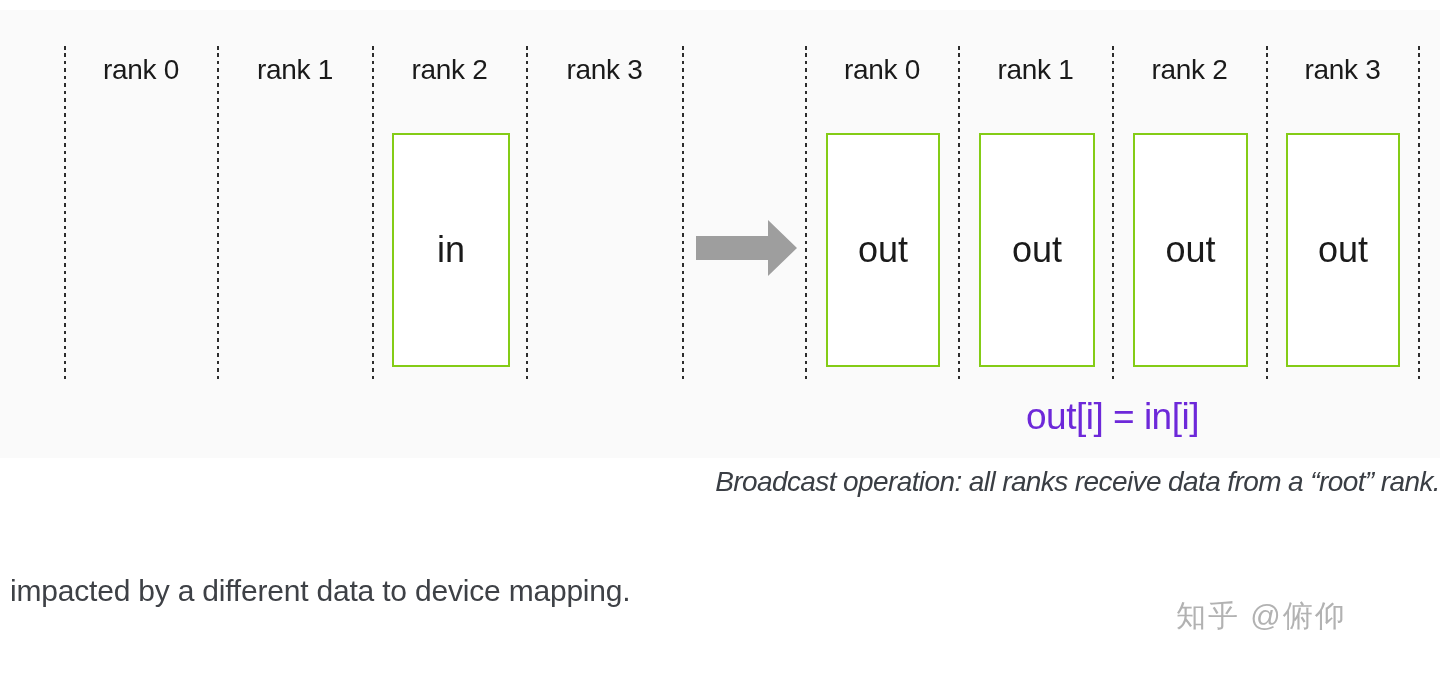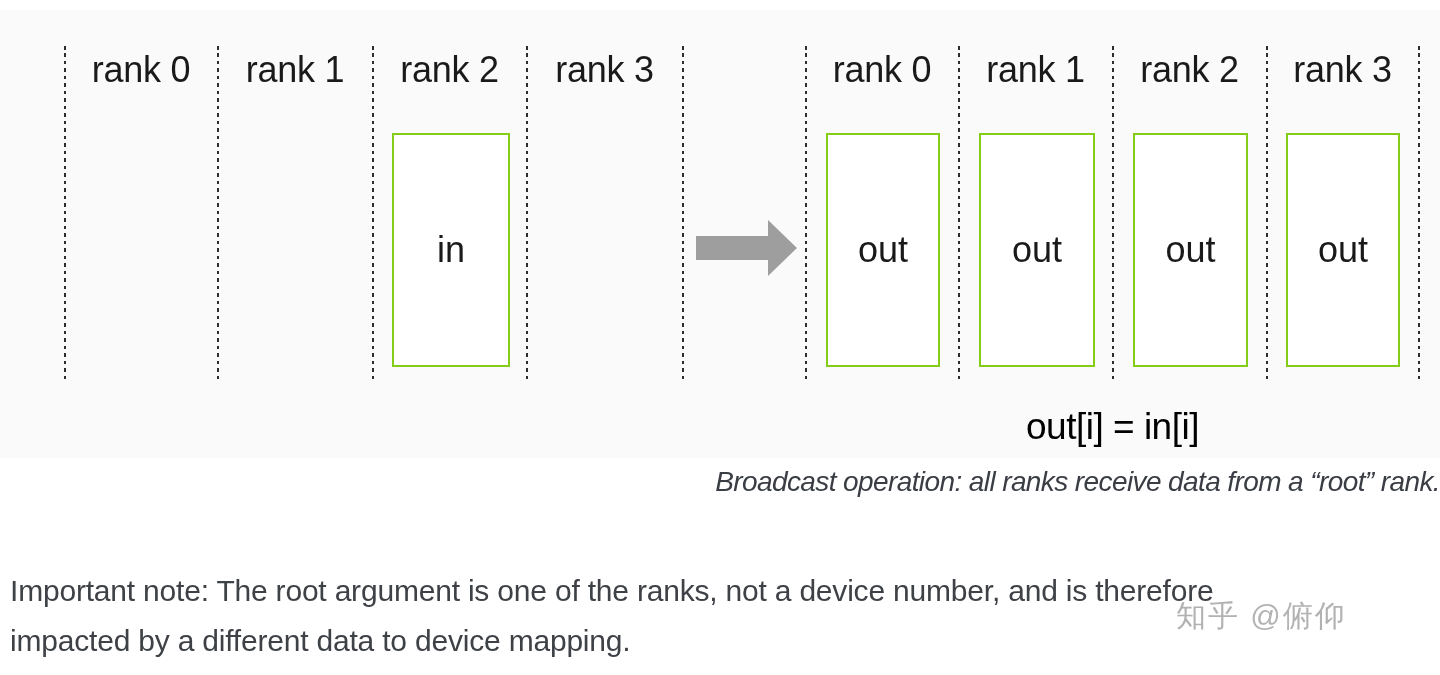--- a/index.html
+++ b/index.html
@@ -24,45 +24,45 @@
     top: 46px;
     width: 2px;
     height: 333px;
     background: repeating-linear-gradient(180deg, #2d2d2d 0 3.5px, rgba(0,0,0,0) 3.5px 7.5px);
   }
   
   .rl {
     position: absolute;
     top: 51px;
     text-align: center;
-    font-size: 36px;
+    font-size: 28px;
     line-height: 37px;
     color: #1a1a1a;
     letter-spacing: -0.3px;
   }
   
   .bx {
     position: absolute;
     top: 133px;
     height: 234px;
     background: #ffffff;
     border: 2px solid #84cc16;
     display: flex;
     align-items: center;
     justify-content: center;
     font-size: 36px;
     color: #1a1a1a;
   }
   .formula {
     position: absolute;
-    left: 806px; top: 406px;
+    left: 806px; top: 396px;
     width: 613px;
     text-align: center;
     font-size: 37px;
-    color: #000000;
+    color: #6d28d9;
     letter-spacing: -0.5px;
   }
   .caption {
     position: absolute;
     left: 40px; top: 466px;
     width: 1400px;
     text-align: right;
     font-style: italic;
     font-size: 28px;
     letter-spacing: -0.6px;
@@ -140,19 +140,18 @@
     </div>
   <div class="bx" style="left:1286px;width:114px">
       <span>out</span>
     </div>
 
   <div class="formula">out[i] = in[i]</div>
 
   <div class="caption">Broadcast operation: all ranks receive data from a “root” rank.</div>
 
   <div class="note">
-    <div>Important note: The root argument is one of the ranks, not a device number, and is therefore</div>
     <div>impacted by a different data to device mapping.</div>
   </div>
 
   <div class="watermark">知乎 @俯仰</div>
 
 </div>
 
 </body></html>

